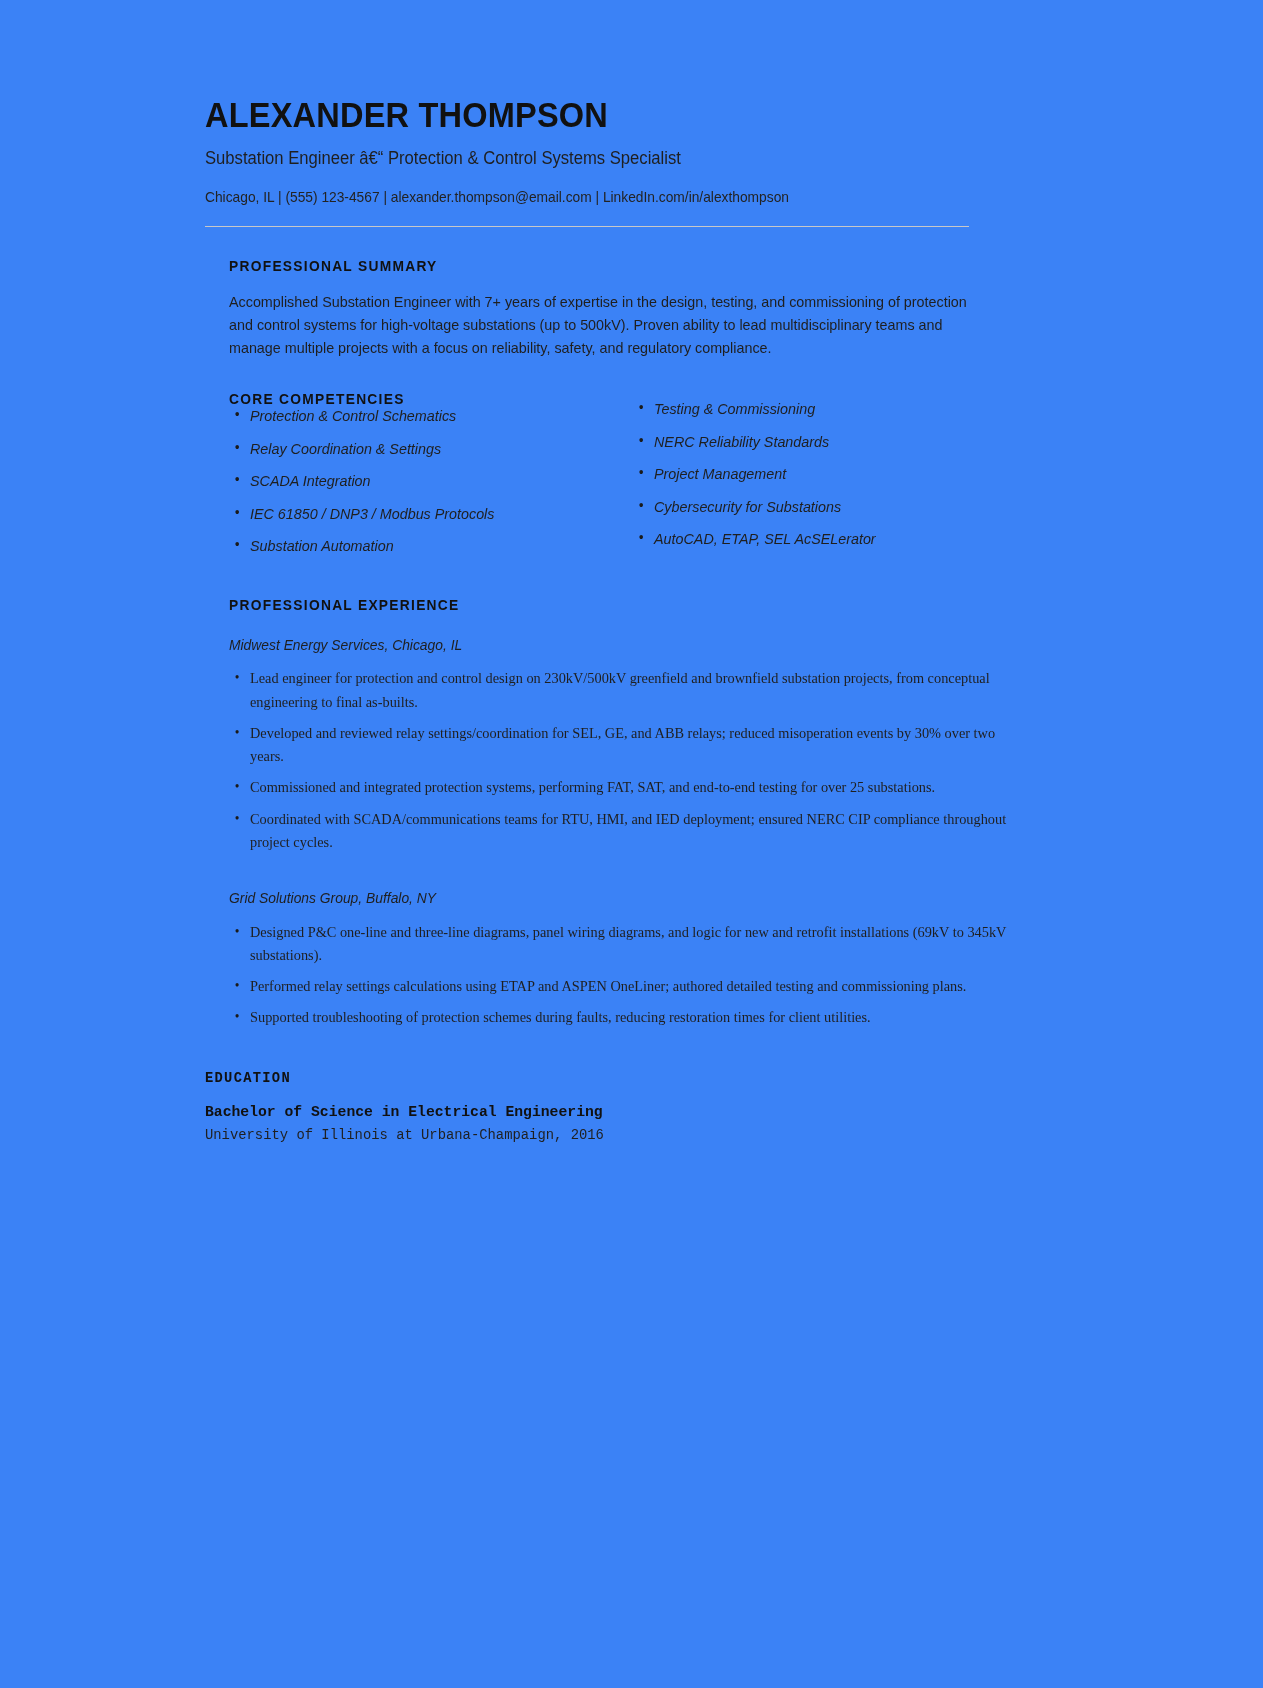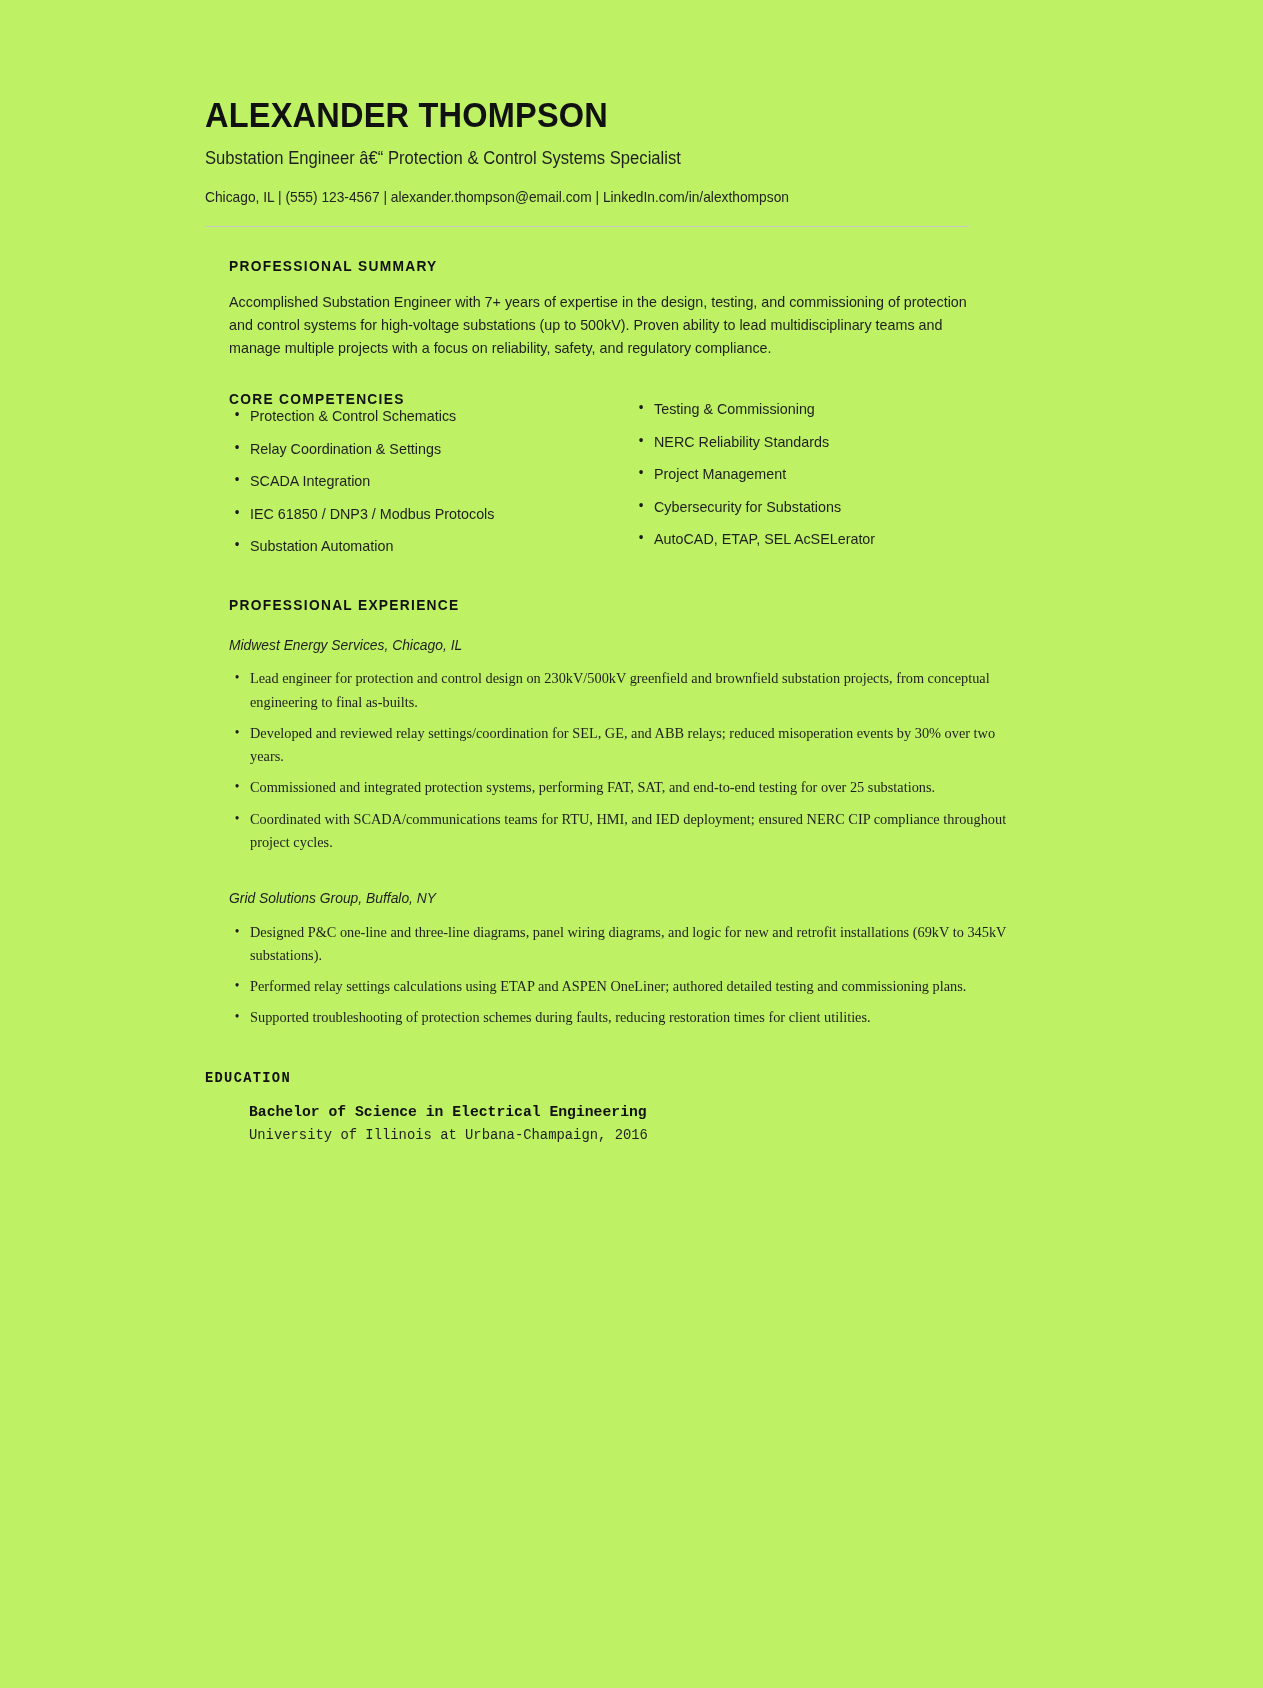--- a/index.html
+++ b/index.html
@@ -15,21 +15,21 @@
     color: #1a1a1a;
     -webkit-font-smoothing: antialiased;
   }
 
   .page {
     position: absolute;
     left: 0;
     top: 0;
     width: 1263px;
     height: 1688px;
-    background: #bef264;
+    background: #3b82f6;
     overflow: hidden;
   }
 
   
   .content-clip {
     position: absolute;
     left: 0;
     top: 0;
     width: 1263px;
     height: 1208px;
@@ -112,20 +112,21 @@
 
   
   .comp-wrap {
     position: relative;
     padding-top: 19px;
     height: 140px;
   }
   .comp-col {
     position: absolute;
     top: 0;
+    font-style: italic;
   }
   .comp-col-left { left: 0; width: 380px; }
   .comp-col-right { left: 404px; width: 380px; top: -7px; }
   .comp-list {
     list-style: none;
     margin: 0;
     padding: 0;
   }
   .comp-list li {
     position: relative;
@@ -212,21 +213,21 @@
     top: 0px;
     font-size: 14px;
     color: #1a1a1a;
   }
 
   
   .edu-section {
     padding-top: 32px;
     font-family: Liberation Mono, monospace;
   }
-  .edu-body { padding-top: 17px; margin-left: 44px; }
+  .edu-body { padding-top: 17px; }
   .edu-degree {
     font-size: 15.5px;
     font-weight: bold;
     color: #111111;
     margin: 0;
     line-height: 1.2;
     transform: scaleX(0.95);
     transform-origin: left center;
   }
   .edu-school {

